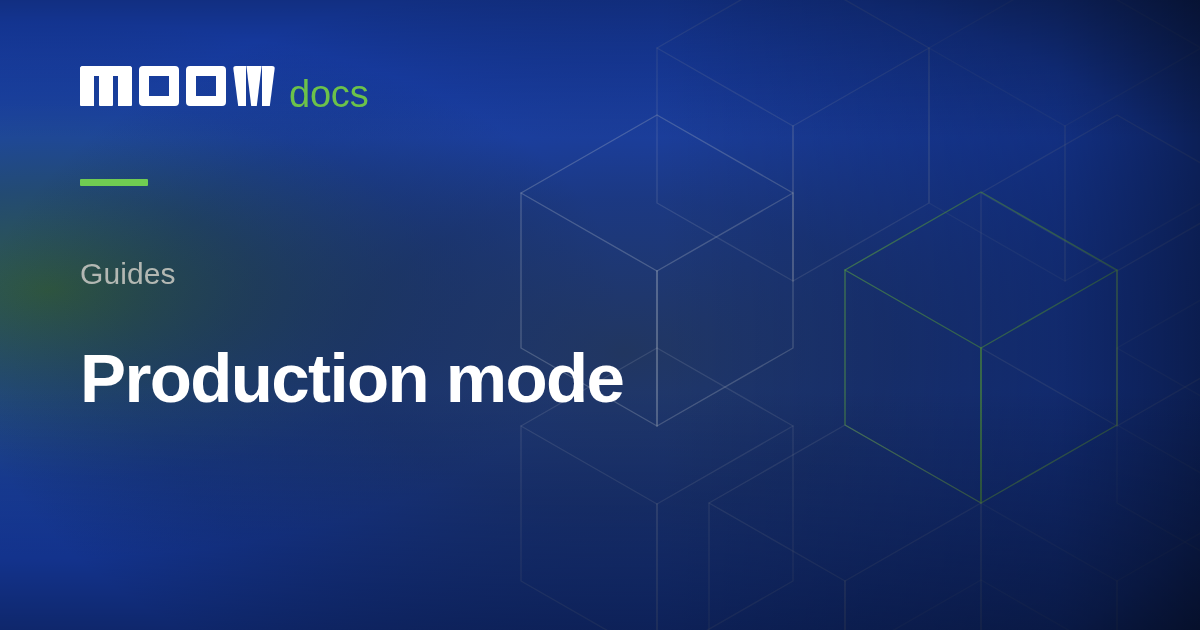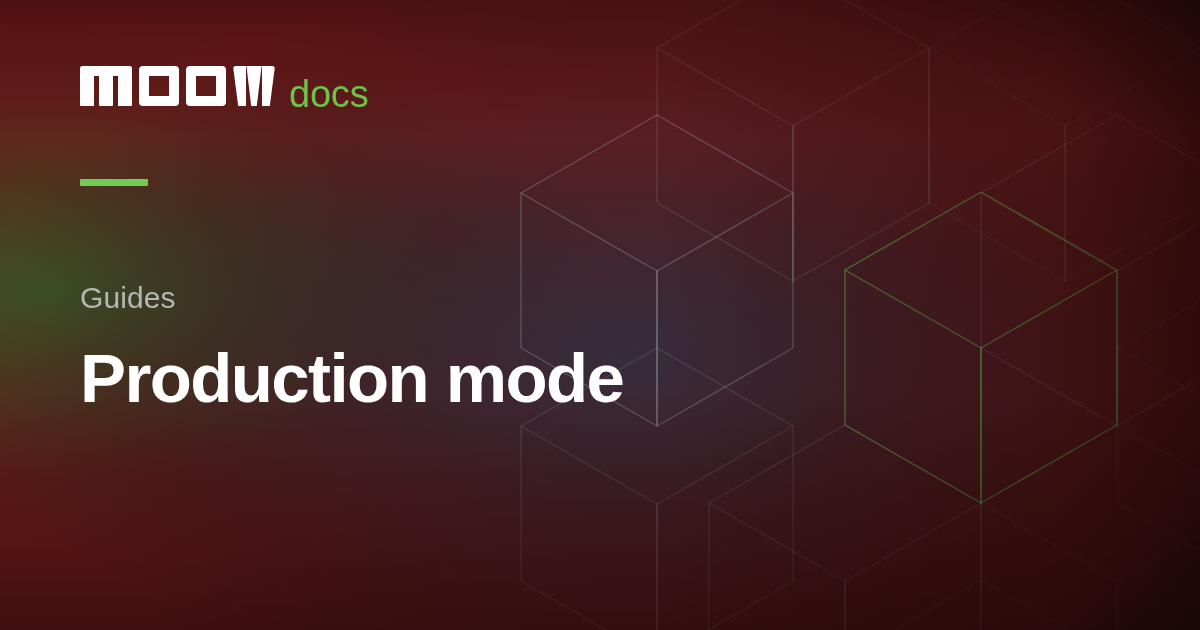--- a/index.html
+++ b/index.html
@@ -144,39 +144,38 @@
   #eyebrow {
     position: absolute;
     left: 0;
     top: 255px;
     font-size: 30px;
     font-weight: 400;
     letter-spacing: 0.1px;
     line-height: 1.25;
     color: #b3b8b3;
     white-space: nowrap;
-    margin-top: 24px;
   }
 
   #title {
     position: absolute;
     left: 0;
     top: 340px;
     font-size: 69px;
     font-weight: 700;
     letter-spacing: -1.6px;
     line-height: 1.12;
     color: #ffffff;
     white-space: nowrap;
   }
 </style>
 </head>
 <body>
 
-<div id="card" style="background: #7f1d1d;">
+<div id="card" style="background: #1d4ed8;">
 
   <div class="bg-layer" id="glow-green"></div>
   <div class="bg-layer" id="glow-blue"></div>
 
   <div id="cube-pattern">
     <svg viewBox="0 0 1200 630" xmlns="http://www.w3.org/2000/svg" aria-hidden="true">
       <g id="cube-group" fill="none" stroke-linejoin="round" stroke-linecap="round">
           <g stroke="rgba(176, 186, 198, 0.17)" stroke-width="1.4" fill="none">
             <polyline points="793,-30 657,48 793,126 929,48 793,-30"></polyline>
             <polyline points="657,48 657,203 793,281 793,126"></polyline>

